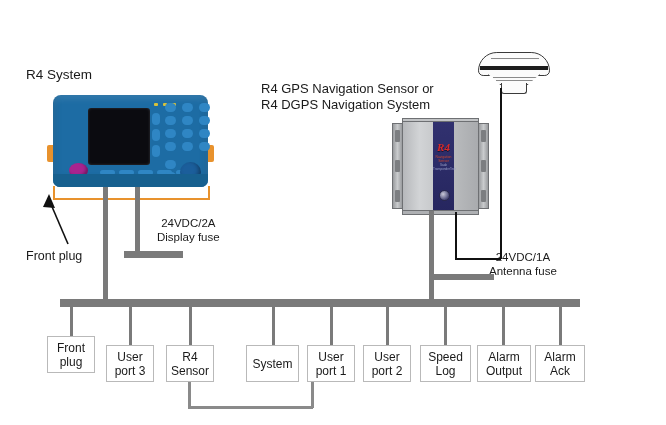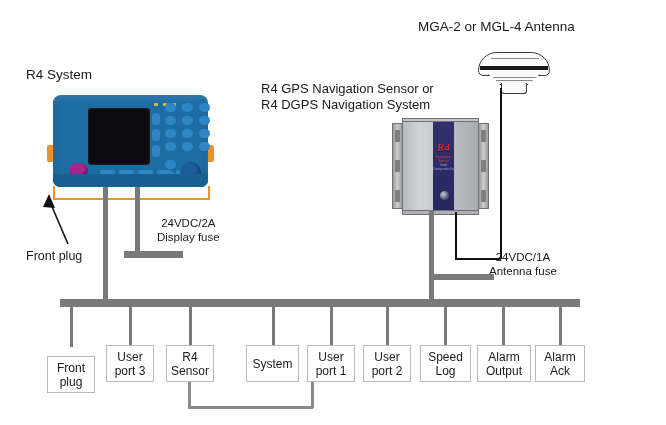--- a/index.html
+++ b/index.html
@@ -355,21 +355,20 @@
 <body>
 
 <div id="canvas">
 
 
   <div class="lbl" style="left:26px; top:68px; font-size:13.5px;">R4 System</div>
 
   <div class="lbl" style="left:261px; top:81px; font-size:13px; line-height:16px;">R4 GPS Navigation Sensor or
 R4 DGPS Navigation System</div>
 
-  <div class="lbl" style="left:418px; top:20px; font-size:13.5px;">MGA-2 or MGL-4 Antenna</div>
 
   <div class="lbl lbl-center" style="left:157px; top:216px; font-size:11.5px; line-height:14px;">24VDC/2A
 Display fuse</div>
 
   <div class="lbl lbl-center" style="left:489px; top:250px; font-size:11.5px; line-height:14px;">24VDC/1A
 Antenna fuse</div>
 
   <div class="lbl" style="left:26px; top:249px; font-size:12.5px;">Front plug</div>
 
   <div id="r4-display">
@@ -477,21 +476,21 @@
   <div class="wire" style="left:135px; top:187px; width:5px; height:66px;"></div>
 
   <div class="bar" style="left:124px; top:251px; width:59px; height:7px;"></div>
 
   <div class="bar" style="left:60px; top:299px; width:200px; height:8px;"></div>
 
   <div class="wire" style="left:70px;  top:305px; width:2.5px; height:42px;"></div>
   <div class="wire" style="left:129px; top:305px; width:2.5px; height:42px;"></div>
   <div class="wire" style="left:189px; top:305px; width:2.5px; height:42px;"></div>
 
-  <div class="box" style="left:47px;  top:356px; width:48px; height:37px;">Front
+  <div class="box" style="left:47px;  top:336px; width:48px; height:37px;">Front
 plug</div>
   <div class="box" style="left:106px; top:345px; width:48px; height:37px;">User
 port 3</div>
   <div class="box" style="left:166px; top:345px; width:48px; height:37px;">R4
 Sensor</div>
 
   <div class="wire-thin" style="left:188px; top:382px; width:2.5px; height:26px;"></div>
   <div class="wire-thin" style="left:188px; top:406px; width:125px; height:2.5px;"></div>
   <div class="wire-thin" style="left:311px; top:382px; width:2.5px; height:26px;"></div>
 

